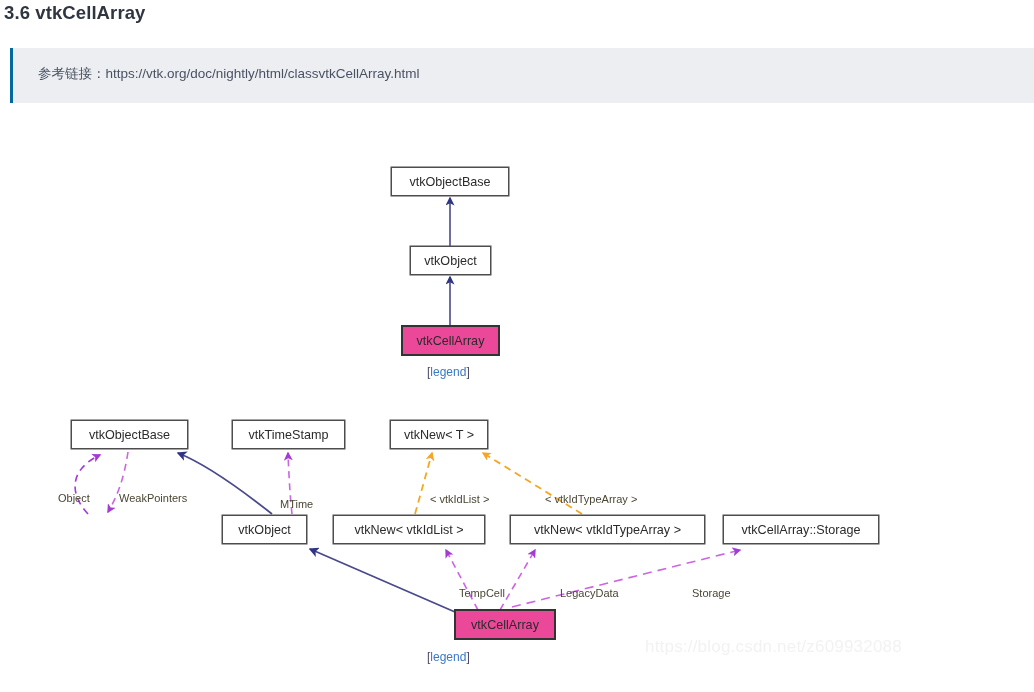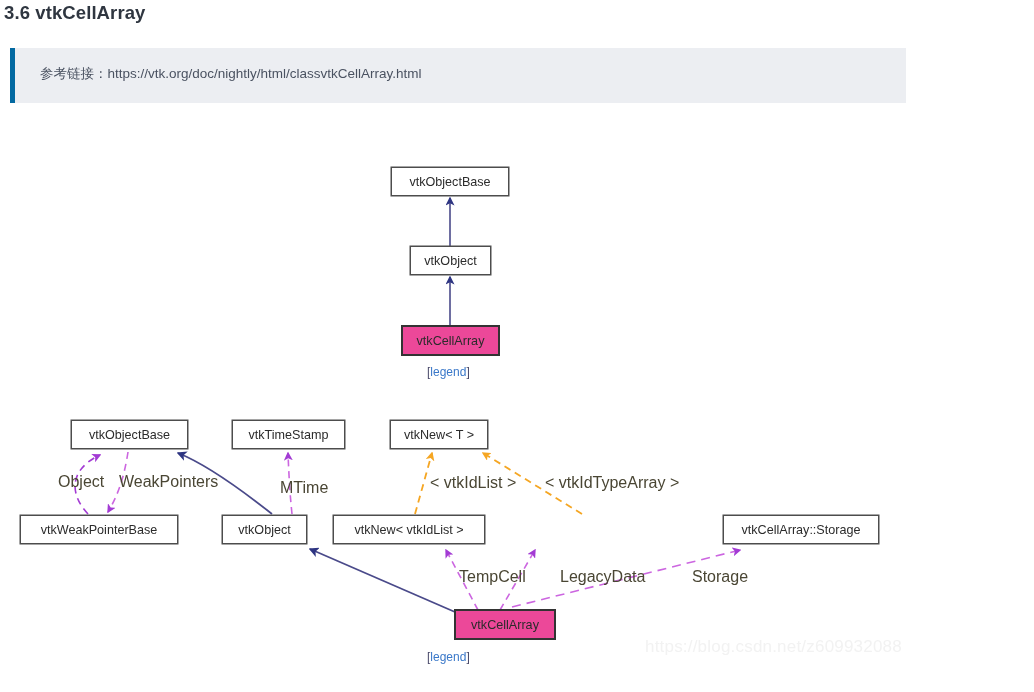--- a/index.html
+++ b/index.html
@@ -26,25 +26,25 @@
     color: #2f3640;
     letter-spacing: 0.1px;
     white-space: nowrap;
   }
 
   
   #reference-blockquote {
     position: absolute;
     left: 10px;
     top: 48px;
-    width: 896px;
+    width: 1024px;
     height: 55px;
     background: #eceef2;
     box-sizing: border-box;
-    border-left: 5px solid #0369a1;
+    border-left: 3px solid #0369a1;
   }
   #reference-blockquote .bq-text {
     position: absolute;
     left: 25px;
     top: 17px;
     font-size: 13.5px;
     color: #4a5261;
     white-space: nowrap;
   }
 
@@ -83,23 +83,24 @@
     font-size: 12px;
     color: #4a4a6a;
     white-space: nowrap;
   }
   .legend-link .lk {
     color: #3a78c9;
   }
 
   .edge-label {
     position: absolute;
-    font-size: 16px;
+    font-size: 11px;
     color: #4a4634;
     white-space: nowrap;
+    margin-top: 19px;
   }
 
   #watermark {
     position: absolute;
     left: 645px;
     top: 637px;
     font-size: 17px;
     color: #f2f2f2;
     white-space: nowrap;
     letter-spacing: 0.2px;
@@ -181,28 +182,28 @@
   <div class="node" style="left:71px; top:420px; width:117px; height:29px;">
     <span>vtkObjectBase</span>
   </div>
   <div class="node" style="left:232px; top:420px; width:113px; height:29px;">
     <span>vtkTimeStamp</span>
   </div>
   <div class="node" style="left:390px; top:420px; width:98px; height:29px;">
     <span>vtkNew&lt; T &gt;</span>
   </div>
 
-  <div class="node" style="left:20px; top:515px; width:158px; height:29px;">
-    <span>vtkWeakPointerBase</span>
-  </div>
   <div class="node" style="left:222px; top:515px; width:85px; height:29px;">
     <span>vtkObject</span>
   </div>
   <div class="node" style="left:333px; top:515px; width:152px; height:29px;">
     <span>vtkNew&lt; vtkIdList &gt;</span>
+  </div>
+  <div class="node" style="left:510px; top:515px; width:195px; height:29px;">
+    <span>vtkNew&lt; vtkIdTypeArray &gt;</span>
   </div>
   <div class="node" style="left:723px; top:515px; width:156px; height:29px;">
     <span>vtkCellArray::Storage</span>
   </div>
 
   <div class="node current" style="left:455px; top:610px; width:100px; height:29px;">
     <span>vtkCellArray</span>
   </div>
 
   <div class="edge-label" style="left:58px; top:473px;">Object</div>

